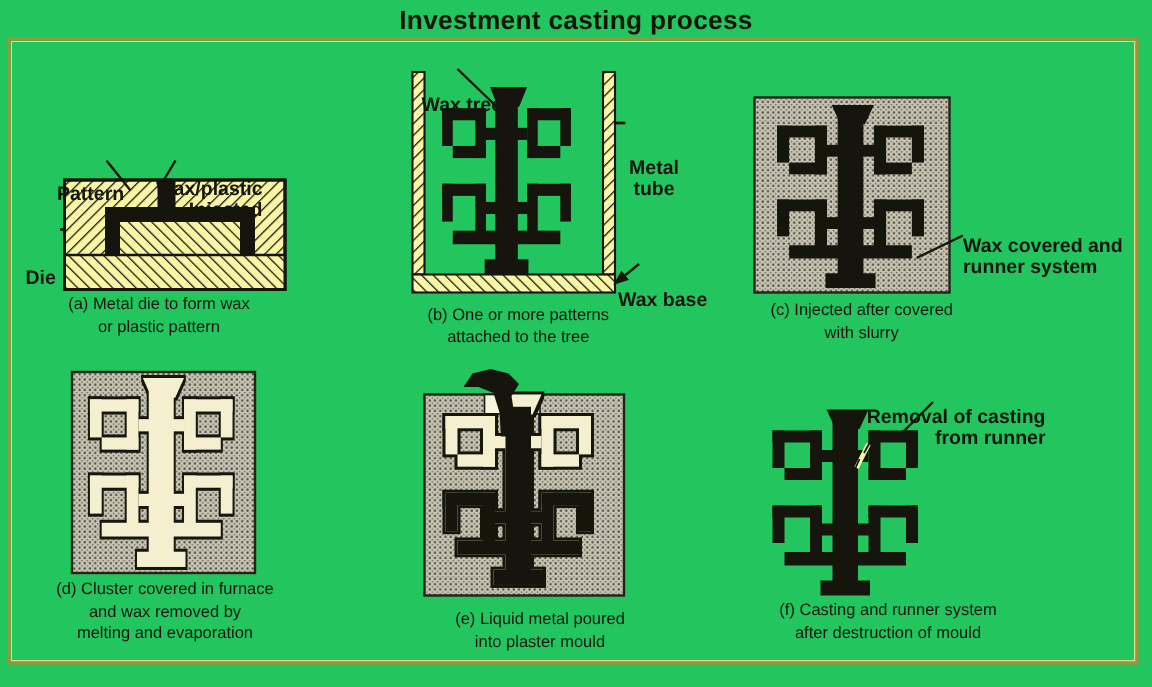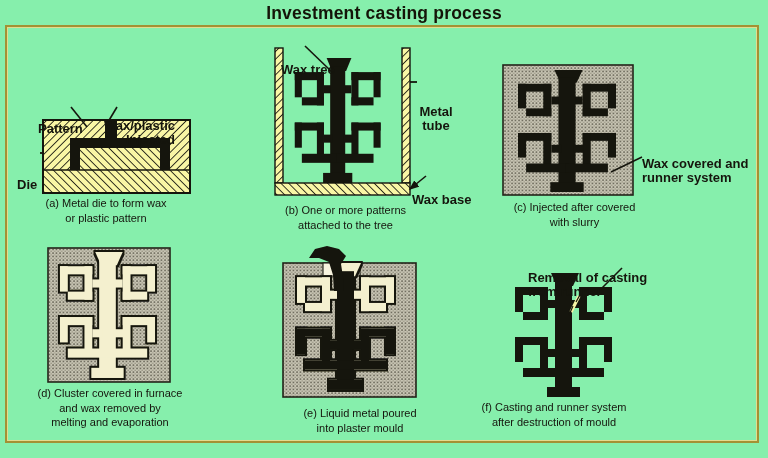--- a/index.html
+++ b/index.html
@@ -1,18 +1,18 @@
 <!DOCTYPE html>
 <html><head>
 <meta charset="utf-8">
 <style>
   html,body{margin:0;padding:0;}
   #stage{
     position:relative; width:768px; height:458px;
-    background:#86efac; overflow:hidden;
+    background:#22c55e; overflow:hidden;
     font-family:"Liberation Sans", sans-serif; color:#15150d;
   }
   #frame{
     position:absolute; left:5px; top:25px; width:754px; height:418px;
     border:2.5px solid #a39134; box-sizing:border-box;
     box-shadow:inset 0 0 0 1px #e3dc8e;
   }
   .title{
     position:absolute; left:0; top:3px; width:768px; text-align:center;
     font-size:17.5px; font-weight:700; letter-spacing:.2px; color:#141408;
@@ -183,22 +183,22 @@
     <span>into plaster mould</span>
   </div>
 
   <svg style="left:505px; top:263px;" width="125" height="138" viewBox="0 0 125 138">
     <use href="#tree-full" fill="#15150d" transform="translate(8,10)"></use>
     <line x1="117" y1="5" x2="93" y2="29" stroke="#15150d" stroke-width="1.6"></line>
     <line x1="74" y1="33" x2="66" y2="49" stroke="#f9f6a5" stroke-width="3.2"></line>
     <line x1="76" y1="30" x2="71" y2="39" stroke="#15150d" stroke-width="1.2"></line>
     <line x1="68" y1="43" x2="64" y2="52" stroke="#15150d" stroke-width="1.2"></line>
   </svg>
-  <div class="lbl lbl2" style="left:528px; top:239px; width:150px; text-align:left;">
+  <div class="lbl lbl2" style="left:547px; top:239px; width:150px; text-align:right;">
     <span>Removal of casting</span>
     <span>from runner</span>
   </div>
-  <div class="cap" style="left:456px; top:400px; width:196px;text-align:center;">
+  <div class="cap" style="left:494px; top:400px; width:196px;text-align:center;">
     <span>(f) Casting and runner system</span>
     <span>after destruction of mould</span>
   </div>
 
 </div>
 
 </body></html>

